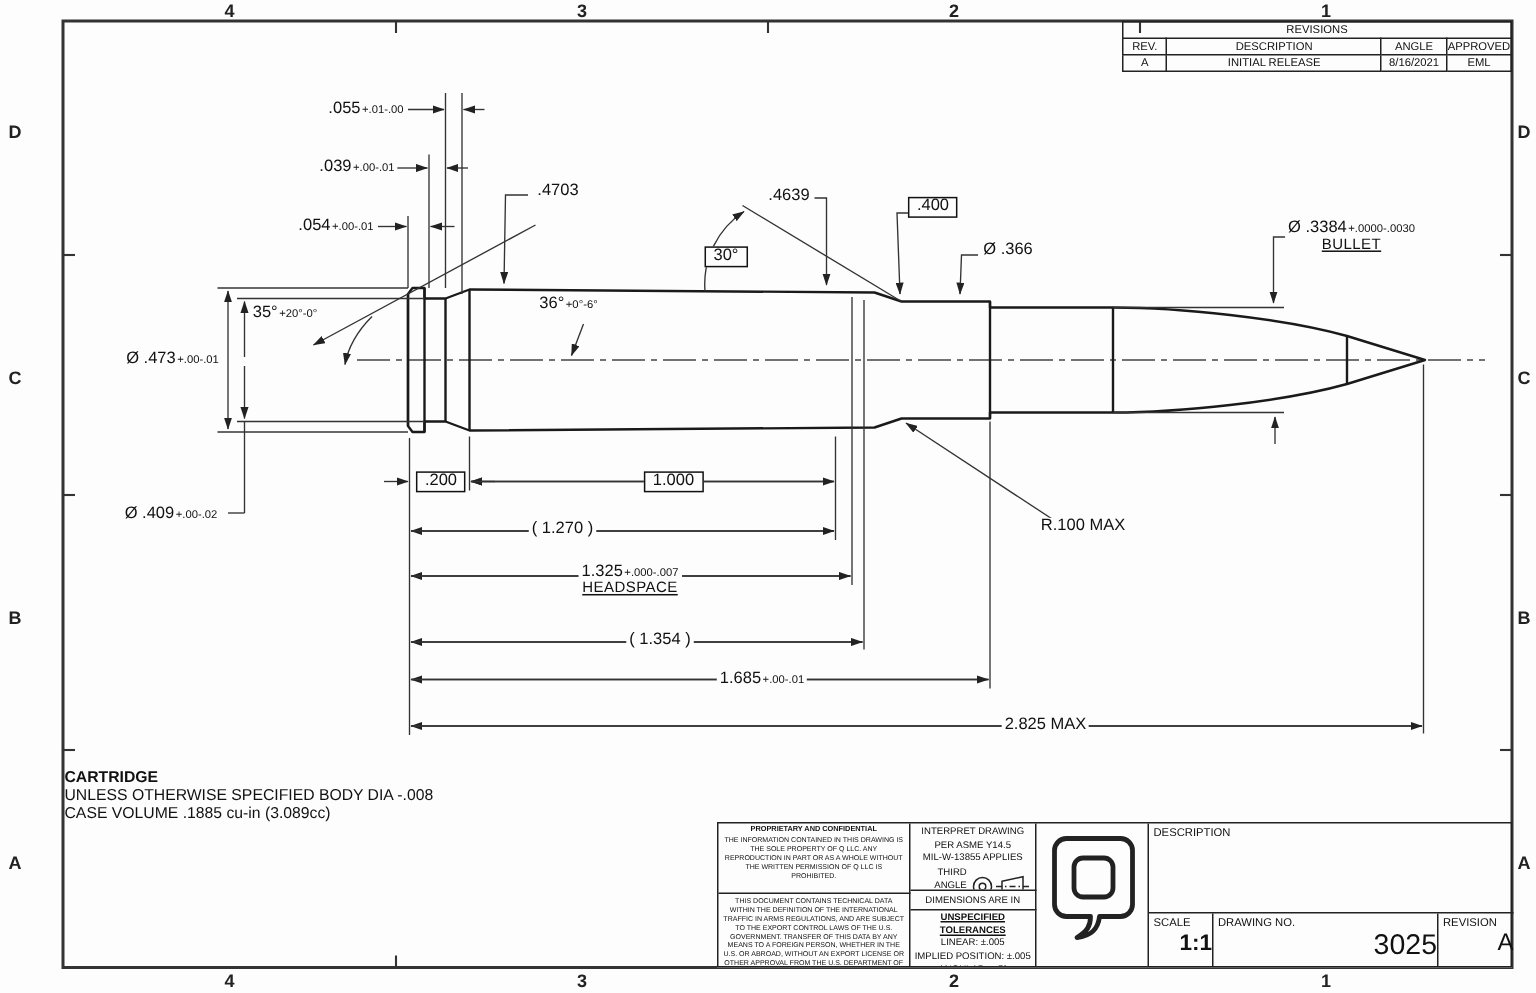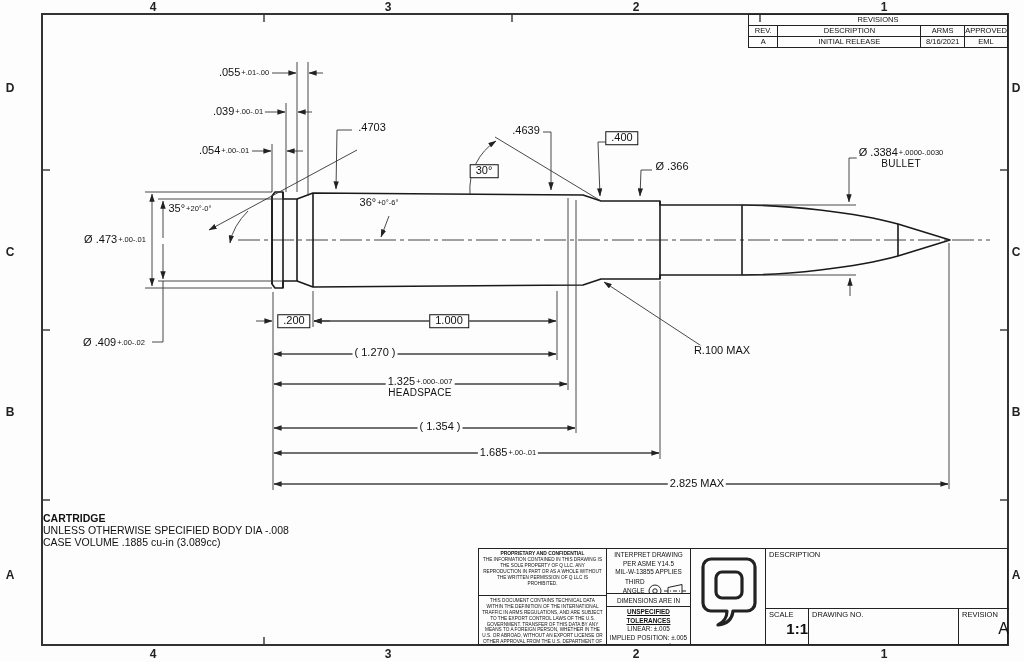--- a/index.html
+++ b/index.html
@@ -6,21 +6,21 @@
   #sheet{position:relative;width:1024px;height:662px;background:#fdfdfd;
     font-family:"Liberation Sans",sans-serif;color:#111;overflow:hidden;}
   svg.lines{position:absolute;left:0;top:0;}
   .zone{position:absolute;font-size:12px;font-weight:bold;color:#222;transform:translate(-50%,-50%);}
   
   .dim{position:absolute;transform:translate(-50%,-50%);font-size:11px;line-height:1.05;
     background:#fdfdfd;padding:0 2px;white-space:nowrap;color:#111;display:flex;
     flex-direction:column;align-items:center;z-index:3;}
   .dim .row{display:flex;align-items:center;}
   .dim .tol{display:inline-flex;flex-direction:row;font-size:7.5px;line-height:1.1;margin-left:1px;}
-  .dim .note{font-size:10px;letter-spacing:.3px;}
+  .dim .note{font-size:10px;letter-spacing:.3px;text-decoration:underline;}
   .boxed{border:1.2px solid #111;padding:0 5px;}
   
   #notes{position:absolute;left:43px;top:512px;font-size:10.5px;line-height:1.15;color:#111;}
   #notes .t{font-weight:bold;}
   
   #revtable{position:absolute;left:748px;top:14px;width:260px;border-collapse:collapse;
     font-size:7.5px;text-align:center;color:#111;}
   #revtable td{border:1px solid #222;padding:0 0;height:10px;line-height:10px;}
   
   #tblock{position:absolute;left:478px;top:548px;width:530px;height:97px;border:1.5px solid #222;
@@ -334,21 +334,21 @@
   </div>
 
   <table id="revtable">
     <tbody>
         <tr>
           <td colspan="4">REVISIONS</td>
         </tr>
     <tr>
       <td style="width:29px">REV.</td>
       <td style="width:146px">DESCRIPTION</td>
-      <td style="width:43px">ARMS</td>
+      <td style="width:43px">ANGLE</td>
       <td style="width:42px">APPROVED</td>
     </tr>
     <tr>
       <td>A</td>
       <td>INITIAL RELEASE</td>
       <td>8/16/2021</td>
       <td>EML</td>
     </tr>
   </tbody>
     </table>
@@ -405,20 +405,21 @@
       <div class="cell-label">DESCRIPTION</div>
     </div>
 
     <div class="cell" style="left:287px;top:60px;width:43px;height:35px;border-bottom:none">
       <div class="cell-label">SCALE</div>
       <div class="big-val" style="font-size:15px">1:1</div>
     </div>
 
     <div class="cell" style="left:330px;top:60px;width:150px;height:35px;border-bottom:none">
       <div class="cell-label">DRAWING NO.</div>
+      <div class="big-val" style="font-size:19px;font-weight:normal">3025</div>
     </div>
 
     <div class="cell" style="left:480px;top:60px;width:50px;height:35px;border-bottom:none;border-right:none">
       <div class="cell-label">REVISION</div>
       <div class="big-val" style="font-size:16px;font-weight:normal">A</div>
     </div>
   </div>
 
 </div>
 

